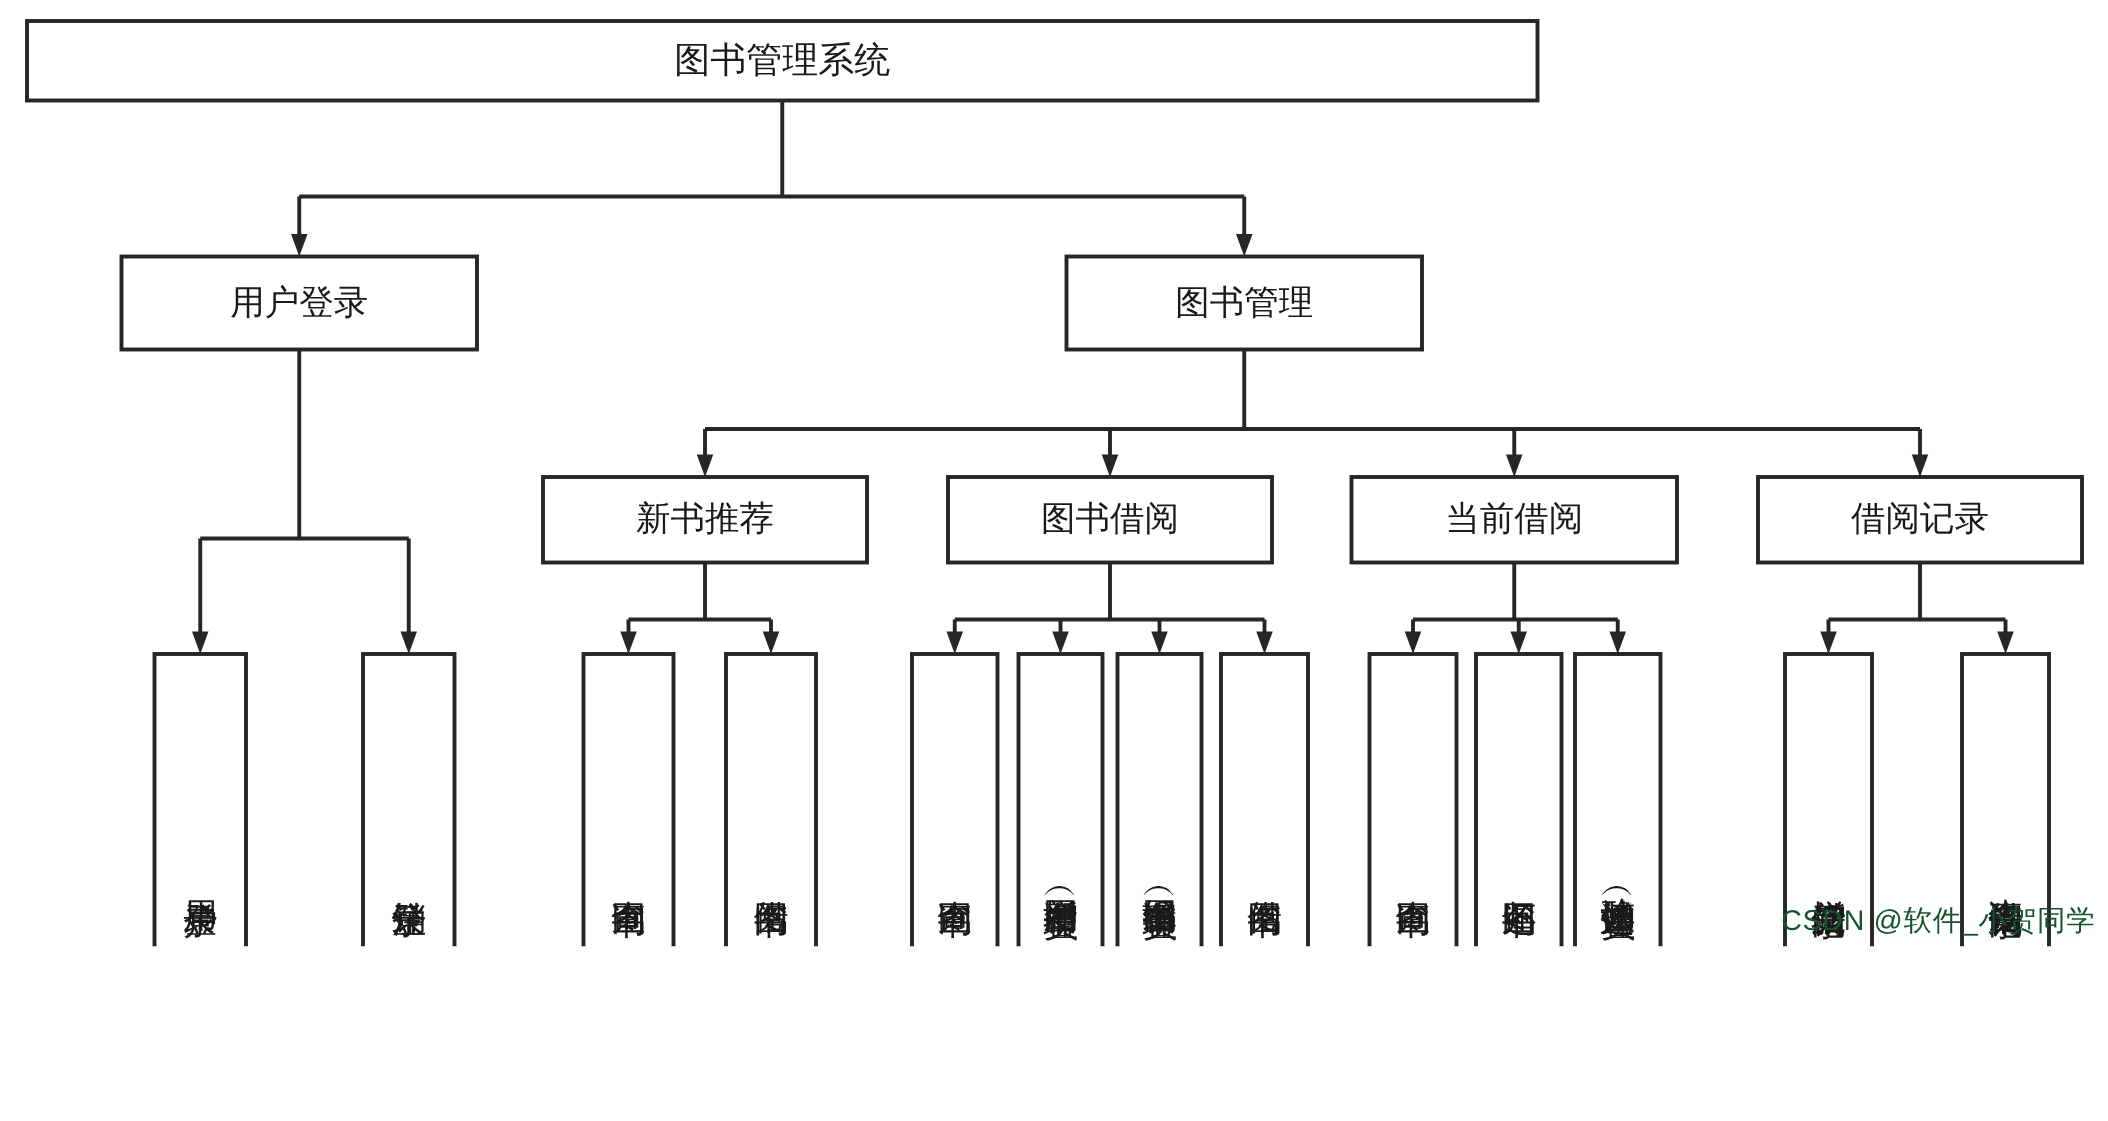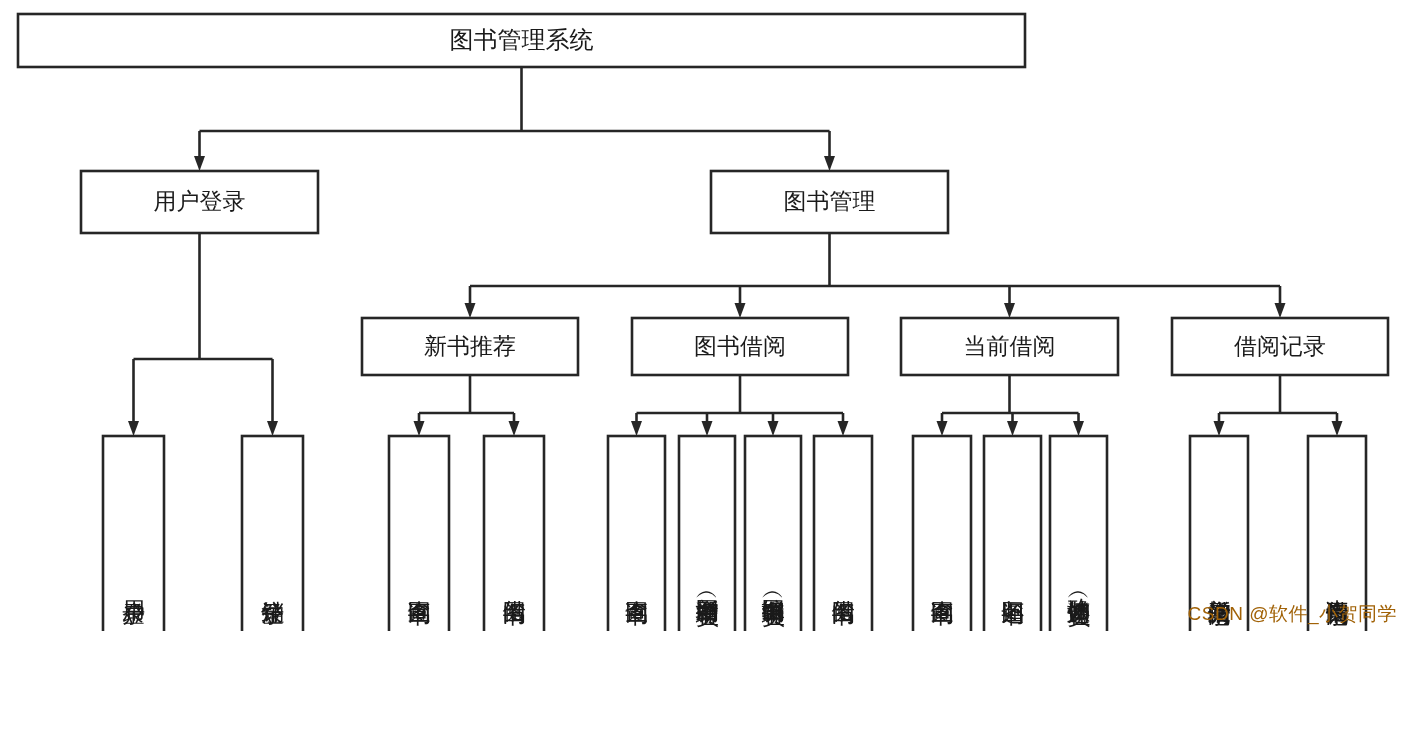--- a/index.html
+++ b/index.html
@@ -63,21 +63,21 @@
   .arrow-head {
     fill: #262626;
     stroke: none;
   }
   #watermark {
     position: absolute;
     right: 8px;
     bottom: 4px;
     font-family: "Liberation Sans", "DejaVu Sans", sans-serif;
     font-size: 19px;
-    color: #a16207;
+    color: #14532d;
     letter-spacing: 0.5px;
     white-space: nowrap;
   }
 </style>
 </head>
 <body>
 
 <div id="diagram-root">
 
   <svg id="flow" viewBox="0 0 1405 747">

